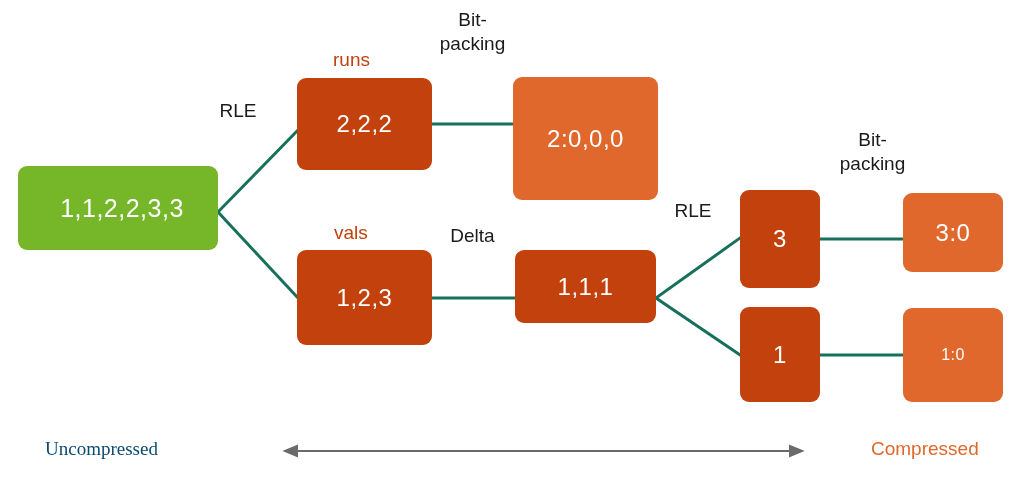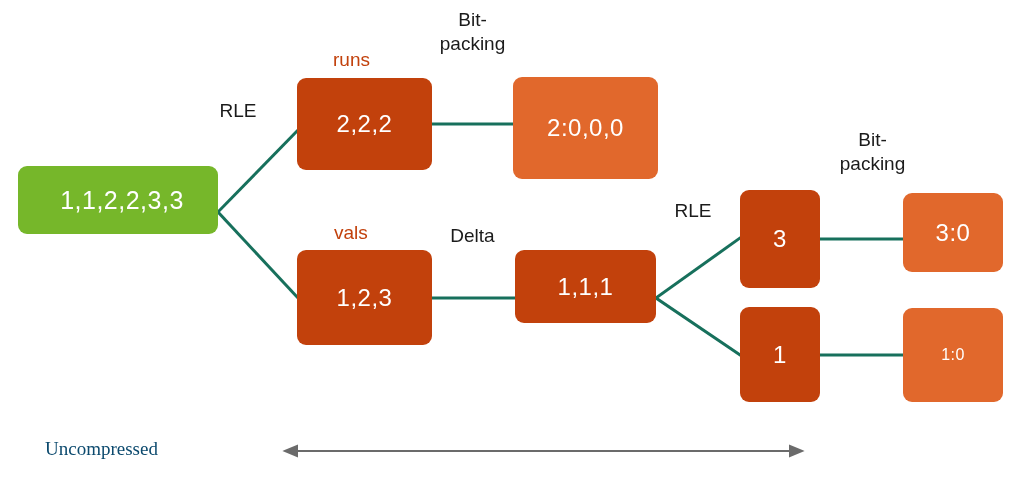--- a/index.html
+++ b/index.html
@@ -81,25 +81,25 @@
       <path d="M820 239 L903 239"></path>
       <path d="M820 355 L903 355"></path>
     </g>
     <g stroke="#6b6b6b" stroke-width="2" fill="#6b6b6b">
       <line x1="292" y1="451" x2="795" y2="451"></line>
       <polygon points="285,451 297,446 297,456"></polygon>
       <polygon points="802,451 790,446 790,456"></polygon>
     </g>
   </svg>
 
-  <div class="node green" style="left:18px;  top:166px; width:200px; height:68px; font-size:25px;padding-left:8px;">1,1,2,2,3,3</div>
+  <div class="node green" style="left:18px;  top:166px; width:200px; height:84px; font-size:25px;padding-left:8px;">1,1,2,2,3,3</div>
 
   <div class="node gray" style="left:297px; top:78px;  width:135px; height:92px; font-size:24px;">2,2,2</div>
 
-  <div class="node orange" style="left:513px; top:77px;  width:145px; height:102px; font-size:24px;">2:0,0,0</div>
+  <div class="node orange" style="left:513px; top:77px;  width:145px; height:123px; font-size:24px;">2:0,0,0</div>
 
   <div class="node gray" style="left:297px; top:250px; width:135px; height:95px; font-size:24px;">1,2,3</div>
 
   <div class="node gray" style="left:515px; top:250px; width:141px; height:73px; font-size:24px;">1,1,1</div>
 
   <div class="node gray" style="left:740px; top:190px; width:80px;  height:98px; font-size:24px;">3</div>
 
   <div class="node gray" style="left:740px; top:307px; width:80px;  height:95px; font-size:24px;">1</div>
 
   <div class="node orange" style="left:903px; top:193px; width:100px; height:79px; font-size:24px;">3:0</div>
@@ -111,14 +111,15 @@
 
   <div class="edge-label" style="left:214px; top:99px;  width:48px;">RLE</div>
   <div class="edge-label" style="left:425px; top:8px;   width:95px;">Bit-
 packing</div>
   <div class="edge-label" style="left:440px; top:224px; width:65px;">Delta</div>
   <div class="edge-label" style="left:669px; top:199px; width:48px;">RLE</div>
   <div class="edge-label" style="left:825px; top:128px; width:95px;">Bit-
 packing</div>
 
   <div class="axis-label left" style="left:45px;  top:438px;">Uncompressed</div>
+  <div class="axis-label right" style="left:871px; top:438px;">Compressed</div>
 
 </div>
 
 </body></html>

